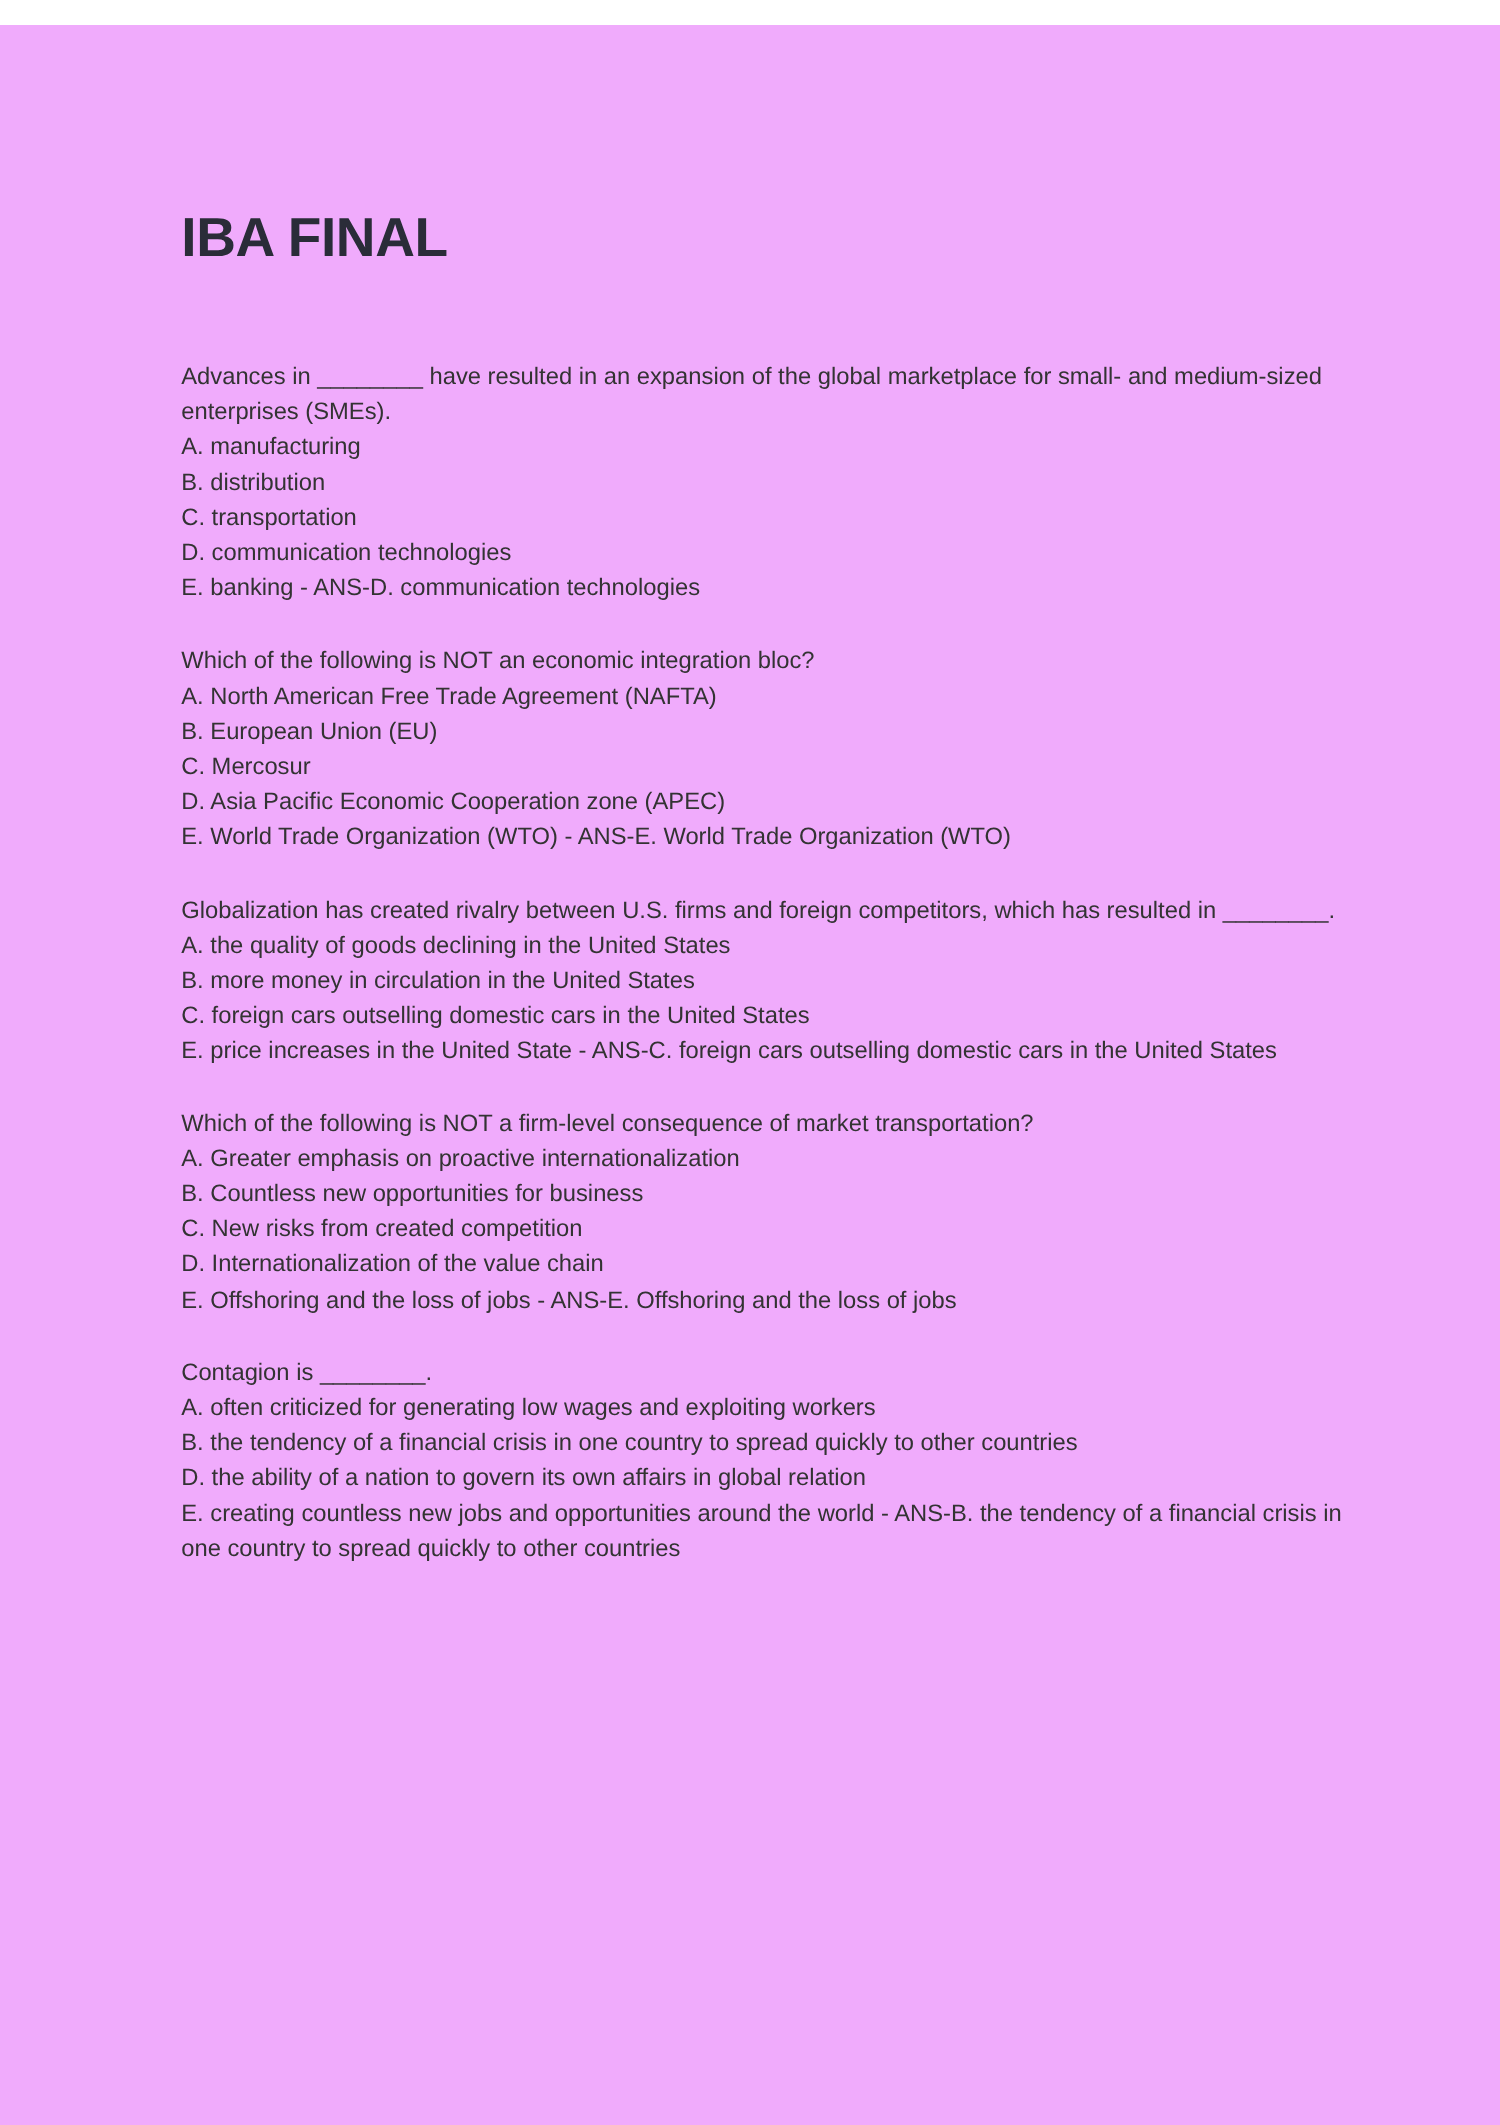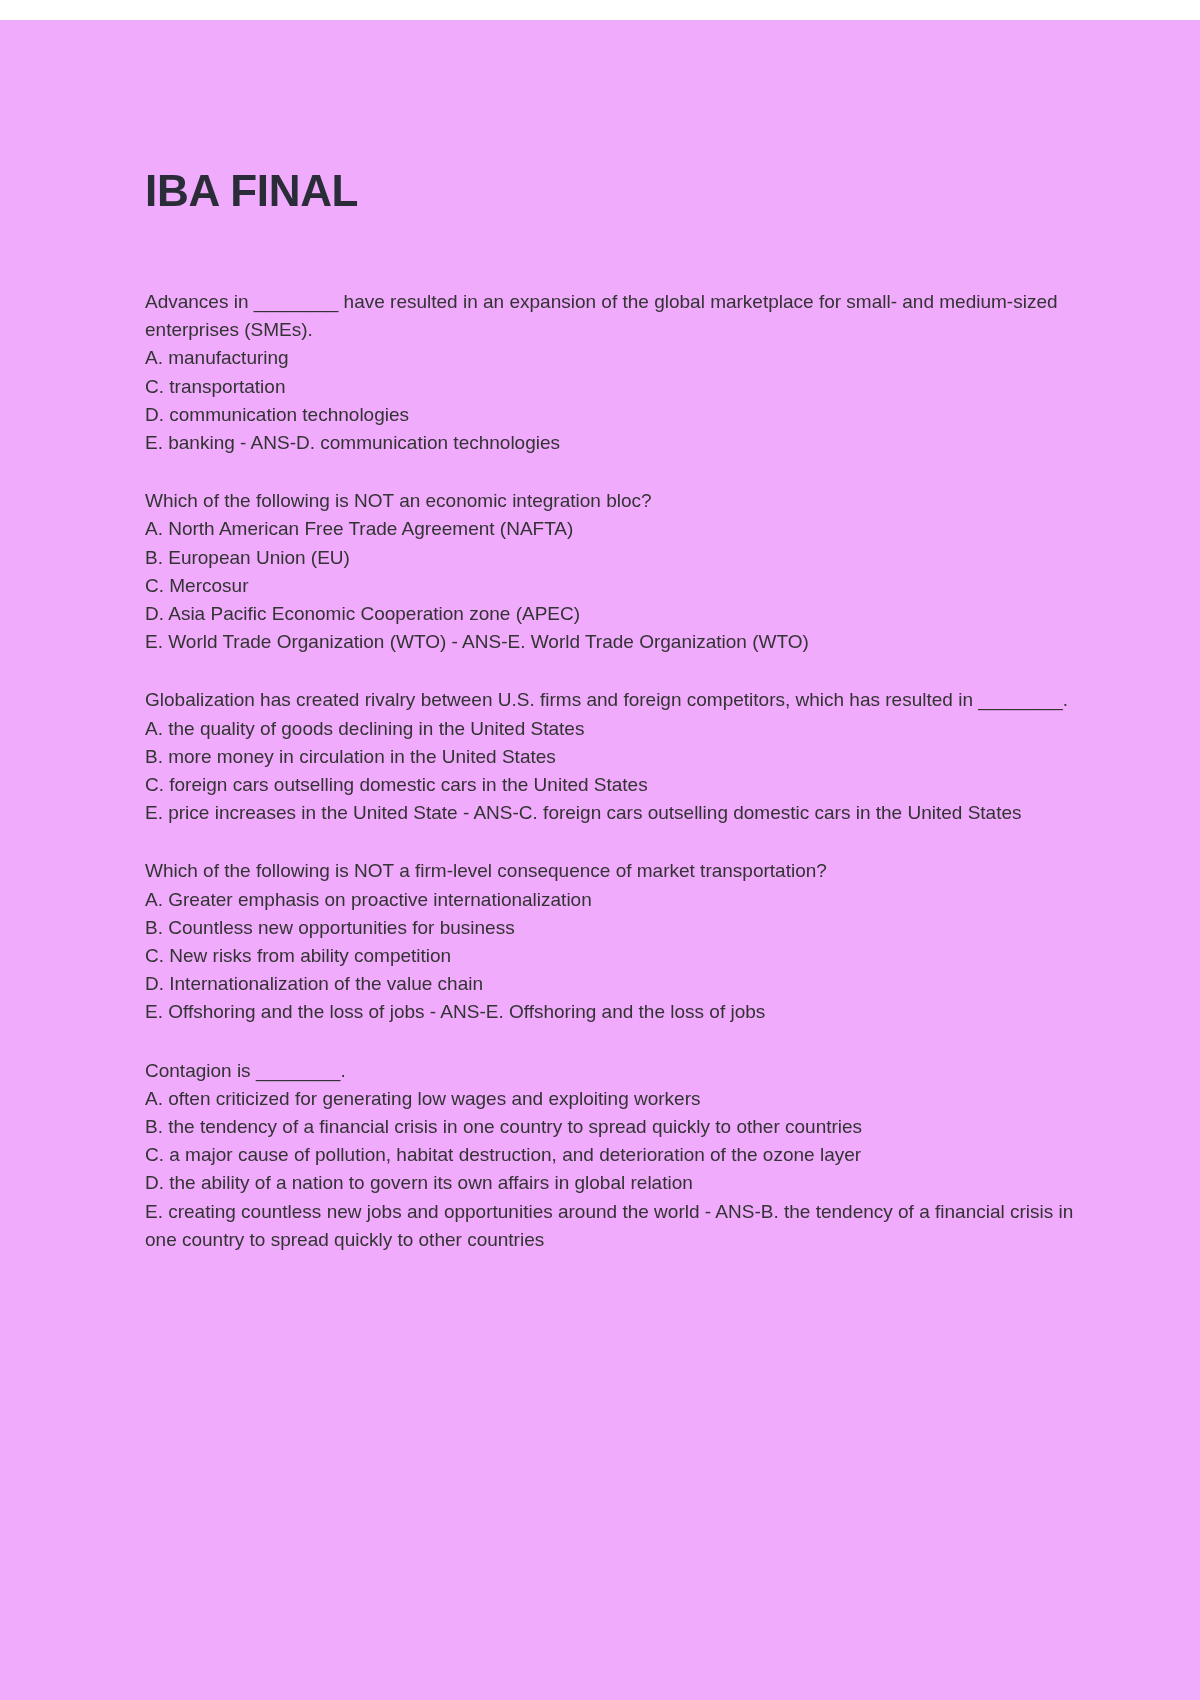--- a/index.html
+++ b/index.html
@@ -71,20 +71,21 @@
 
 <div class="page">
 
   <h1 class="title">IBA FINAL</h1>
 
   <div class="content">
 
     <div class="qa">
       <p class="question">Advances in ________ have resulted in an expansion of the global marketplace for small- and medium-sized enterprises (SMEs).</p>
       <p class="option">A. manufacturing</p>
+      <p class="option">B. distribution</p>
       <p class="option">C. transportation</p>
       <p class="option">D. communication technologies</p>
       <p class="option">E. banking - ANS-D. communication technologies</p>
     </div>
 
     <div class="qa">
       <p class="question">Which of the following is NOT an economic integration bloc?</p>
       <p class="option">A. North American Free Trade Agreement (NAFTA)</p>
       <p class="option">B. European Union (EU)</p>
       <p class="option">C. Mercosur</p>
@@ -97,30 +98,29 @@
       <p class="option">A. the quality of goods declining in the United States</p>
       <p class="option">B. more money in circulation in the United States</p>
       <p class="option">C. foreign cars outselling domestic cars in the United States</p>
       <p class="option">E. price increases in the United State - ANS-C. foreign cars outselling domestic cars in the United States</p>
     </div>
 
     <div class="qa">
       <p class="question">Which of the following is NOT a firm-level consequence of market transportation?</p>
       <p class="option">A. Greater emphasis on proactive internationalization</p>
       <p class="option">B. Countless new opportunities for business</p>
-      <p class="option">C. New risks from ability competition</p>
+      <p class="option">C. New risks from created competition</p>
       <p class="option">D. Internationalization of the value chain</p>
       <p class="option">E. Offshoring and the loss of jobs - ANS-E. Offshoring and the loss of jobs</p>
     </div>
 
     <div class="qa">
       <p class="question">Contagion is ________.</p>
       <p class="option">A. often criticized for generating low wages and exploiting workers</p>
       <p class="option">B. the tendency of a financial crisis in one country to spread quickly to other countries</p>
-      <p class="option">C. a major cause of pollution, habitat destruction, and deterioration of the ozone layer</p>
       <p class="option">D. the ability of a nation to govern its own affairs in global relation</p>
       <p class="option">E. creating countless new jobs and opportunities around the world - ANS-B. the tendency of a financial crisis in one country to spread quickly to other countries</p>
     </div>
 
   </div>
 
   <div class="footer-rule"></div>
 </div>
 
 </body></html>

